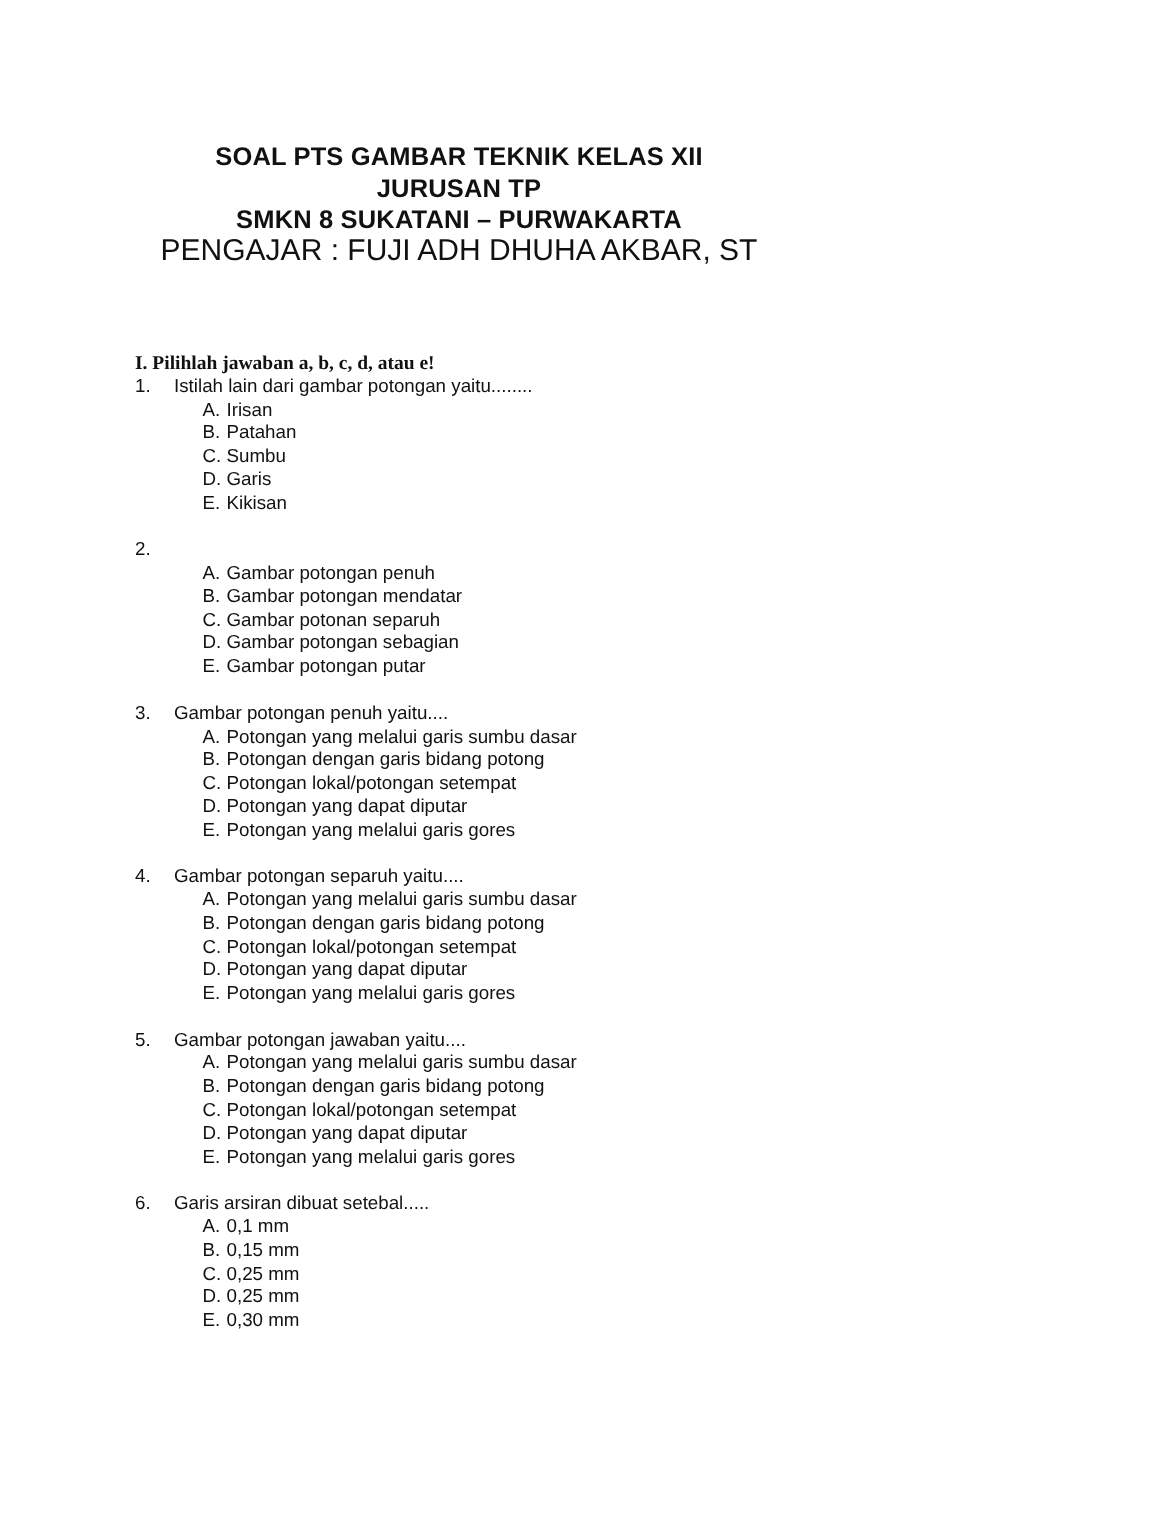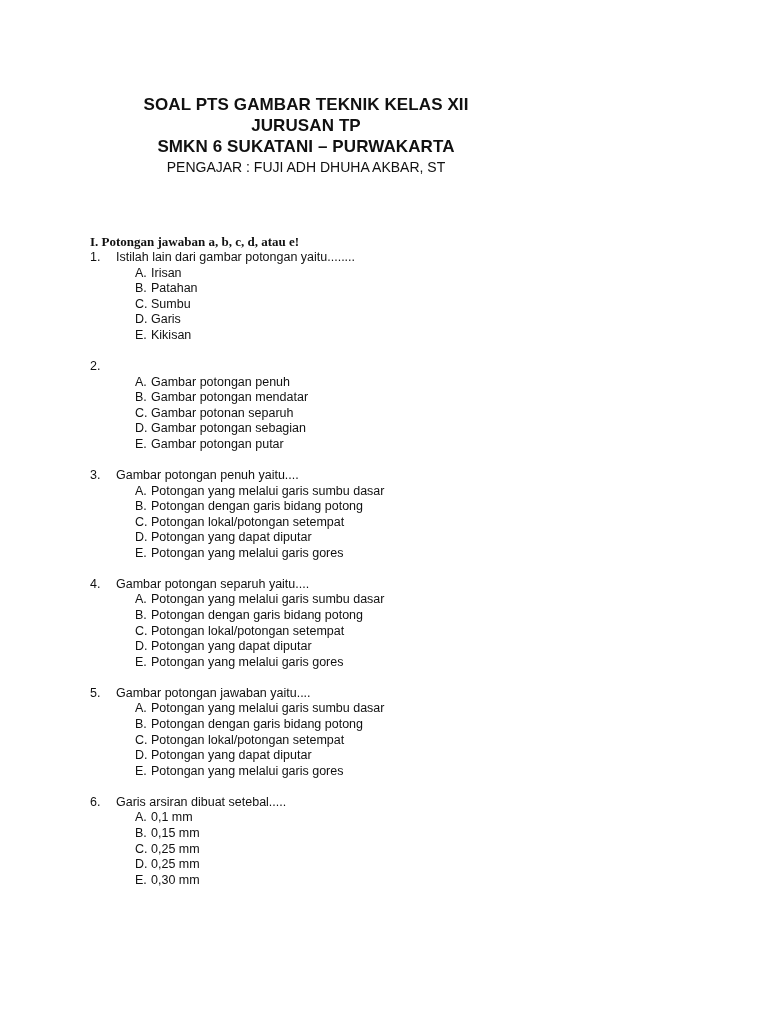--- a/index.html
+++ b/index.html
@@ -1,39 +1,39 @@
 <!DOCTYPE html>
 <html><head>
   <meta charset="utf-8">
   <style>
     html, body { margin: 0; padding: 0; background: #ffffff; }
     body { width: 768px; height: 1024px; position: relative; overflow: hidden; color: #111111; }
     .header { position: absolute; left: 0; top: 94px; width: 612px; text-align: center; font-family: "Liberation Sans", sans-serif; }
     .h-bold { font-weight: bold; font-size: 17px; line-height: 21px; letter-spacing: 0.1px; }
-    .h-sub { font-size: 14px; line-height: 18px; margin-top: 1px; }
+    .h-sub { font-size: 20px; line-height: 18px; margin-top: 1px; }
     .section { position: absolute; left: 90px; top: 234px; font-family: "Liberation Serif", serif; font-weight: bold; font-size: 13px; line-height: 15px; }
     .questions { position: absolute; left: 0; top: 250px; width: 768px; font-family: "Liberation Sans", sans-serif; font-size: 12.5px; }
     .q { position: relative; margin-bottom: 15.4px; }
     .line { position: relative; height: 15.6px; line-height: 15.6px; white-space: nowrap; }
     .qnum { position: absolute; left: 90px; }
     .qtext { position: absolute; left: 116px; }
     .olet { position: absolute; left: 135px; }
     .otext { position: absolute; left: 151px; }
   </style>
 </head>
 <body>
 
 <div class="header">
   <div class="h-bold">SOAL PTS GAMBAR TEKNIK KELAS XII</div>
   <div class="h-bold">JURUSAN TP</div>
-  <div class="h-bold">SMKN 6 SUKATANI – PURWAKARTA</div>
+  <div class="h-bold">SMKN 8 SUKATANI – PURWAKARTA</div>
   <div class="h-sub">PENGAJAR : FUJI ADH DHUHA AKBAR, ST</div>
 </div>
 
-<div class="section">I. Potongan jawaban a, b, c, d, atau e!</div>
+<div class="section">I. Pilihlah jawaban a, b, c, d, atau e!</div>
 
 <div class="questions">
 
   <div class="q">
     <div class="line">
       <span class="qnum">1.</span>
       <span class="qtext">Istilah lain dari gambar potongan yaitu........</span>
     </div>
     <div class="line">
         <span class="olet">A.</span>

